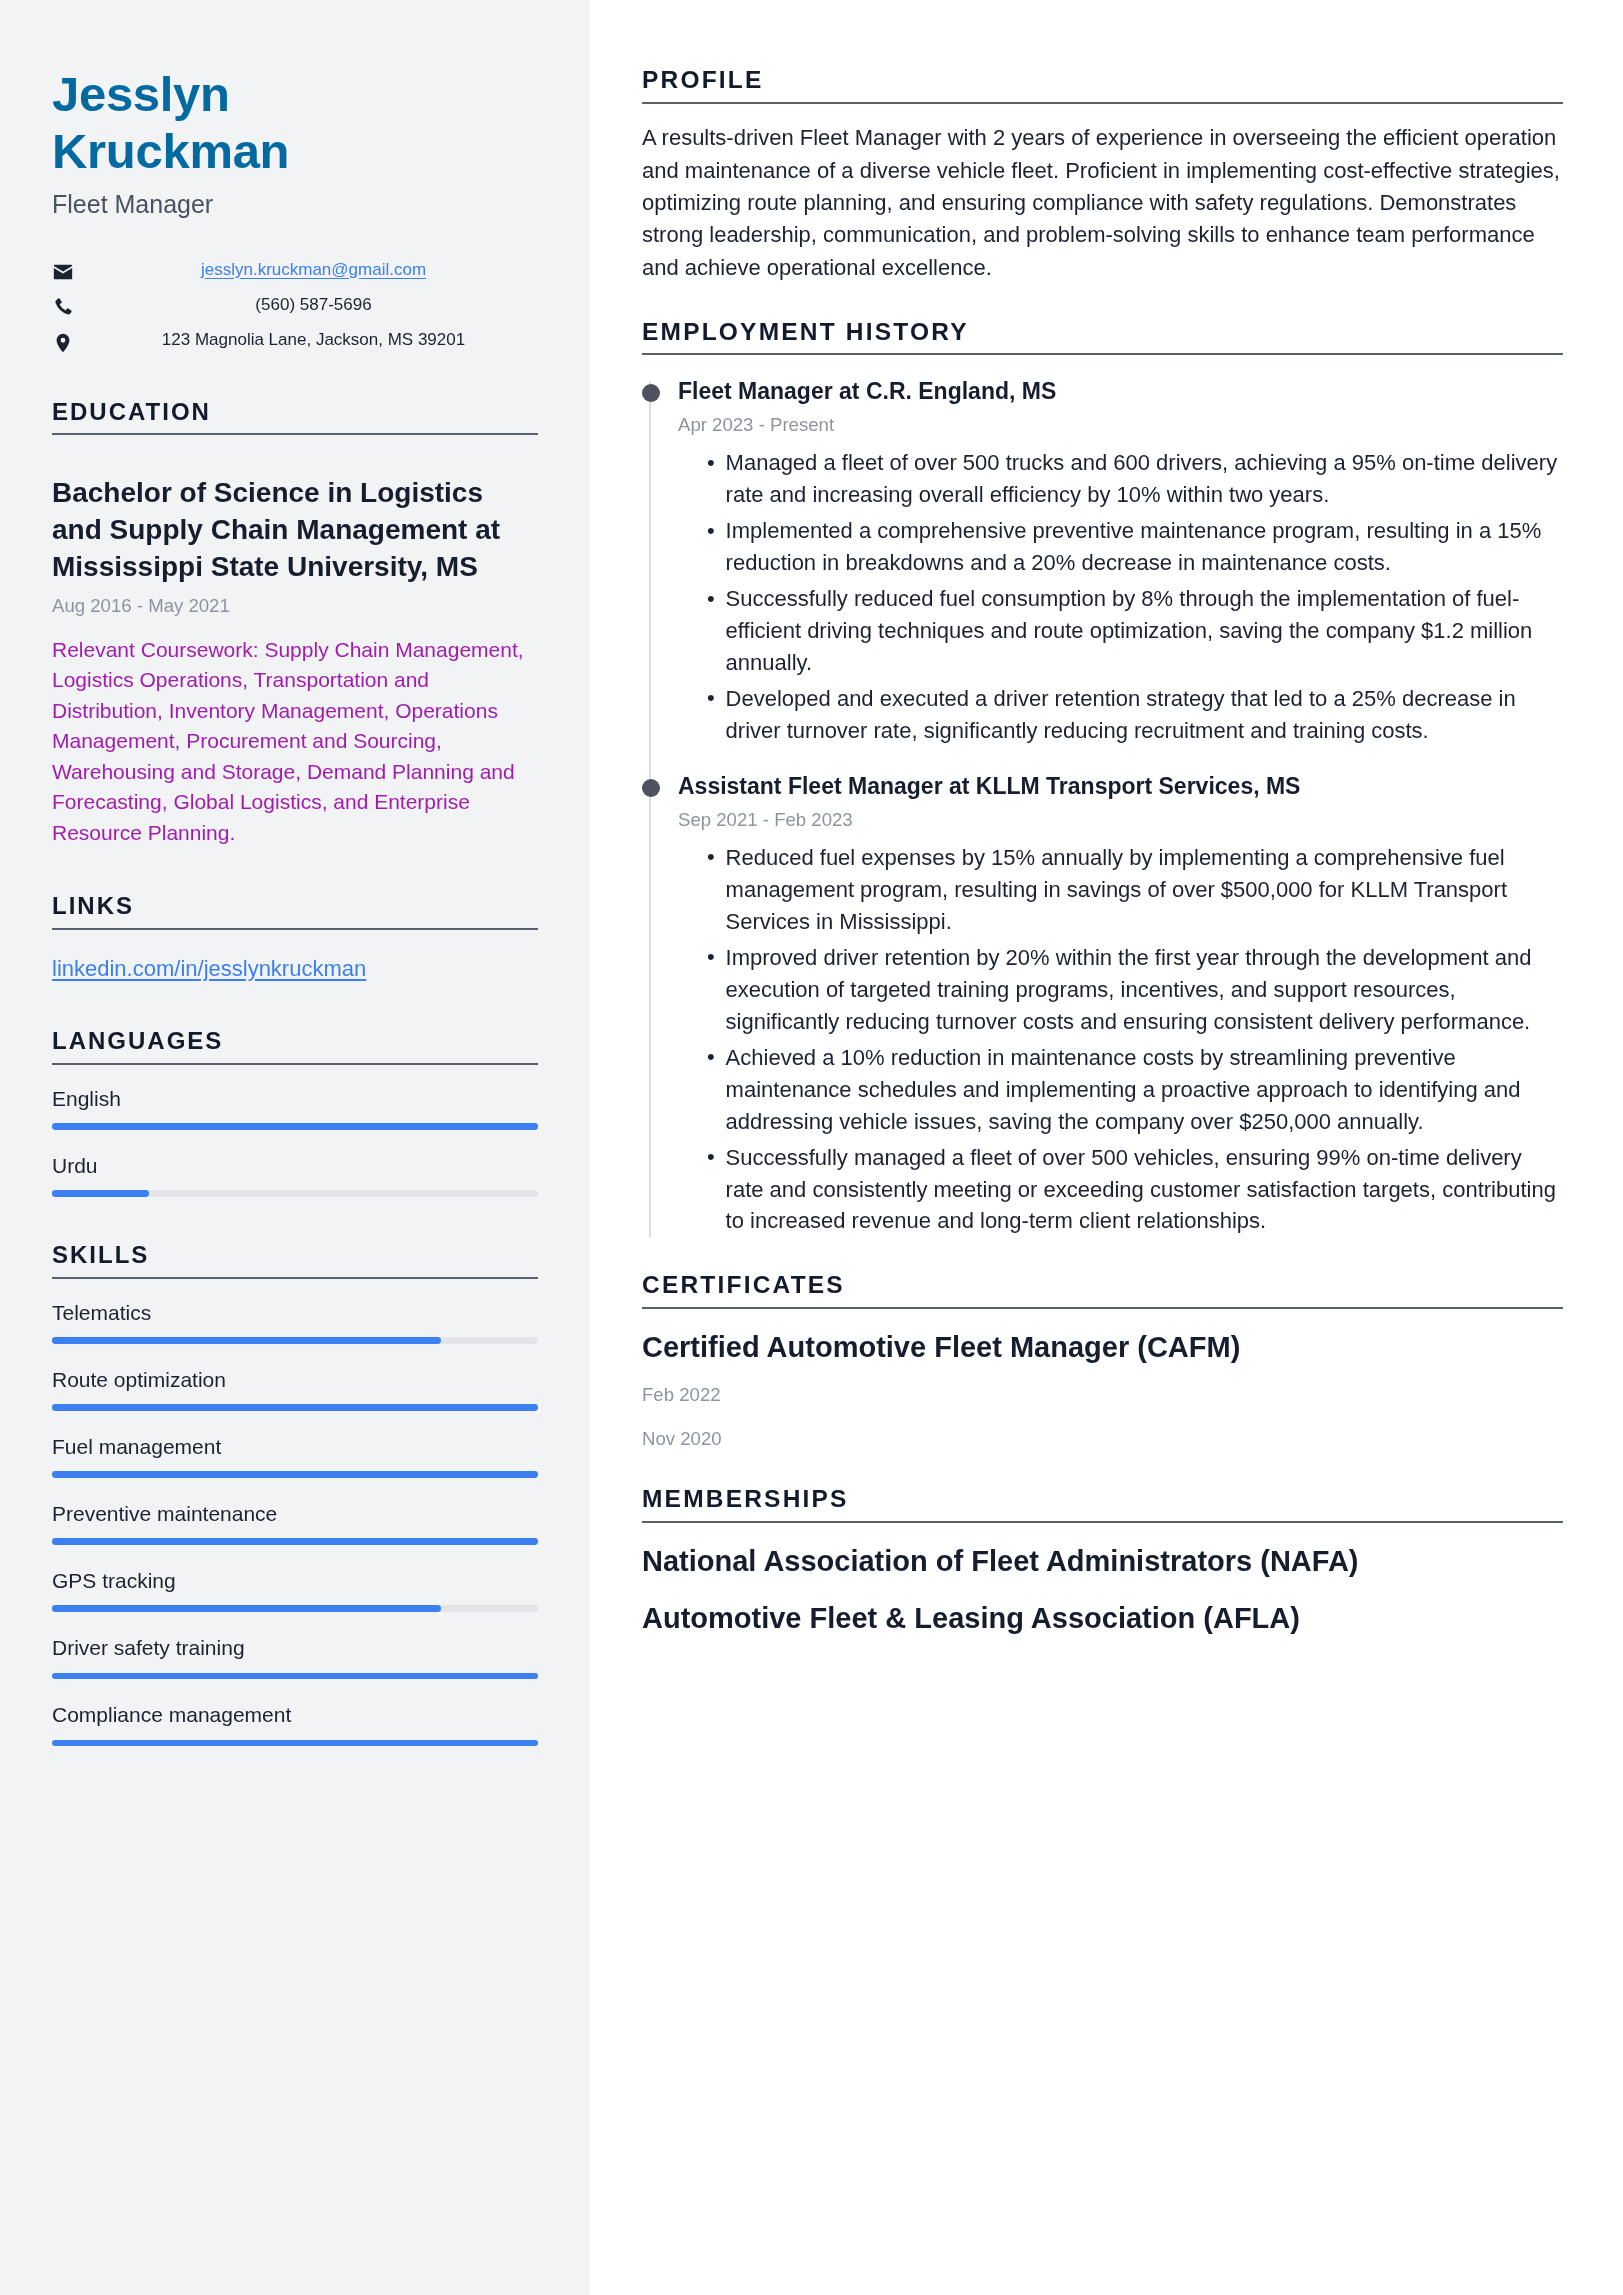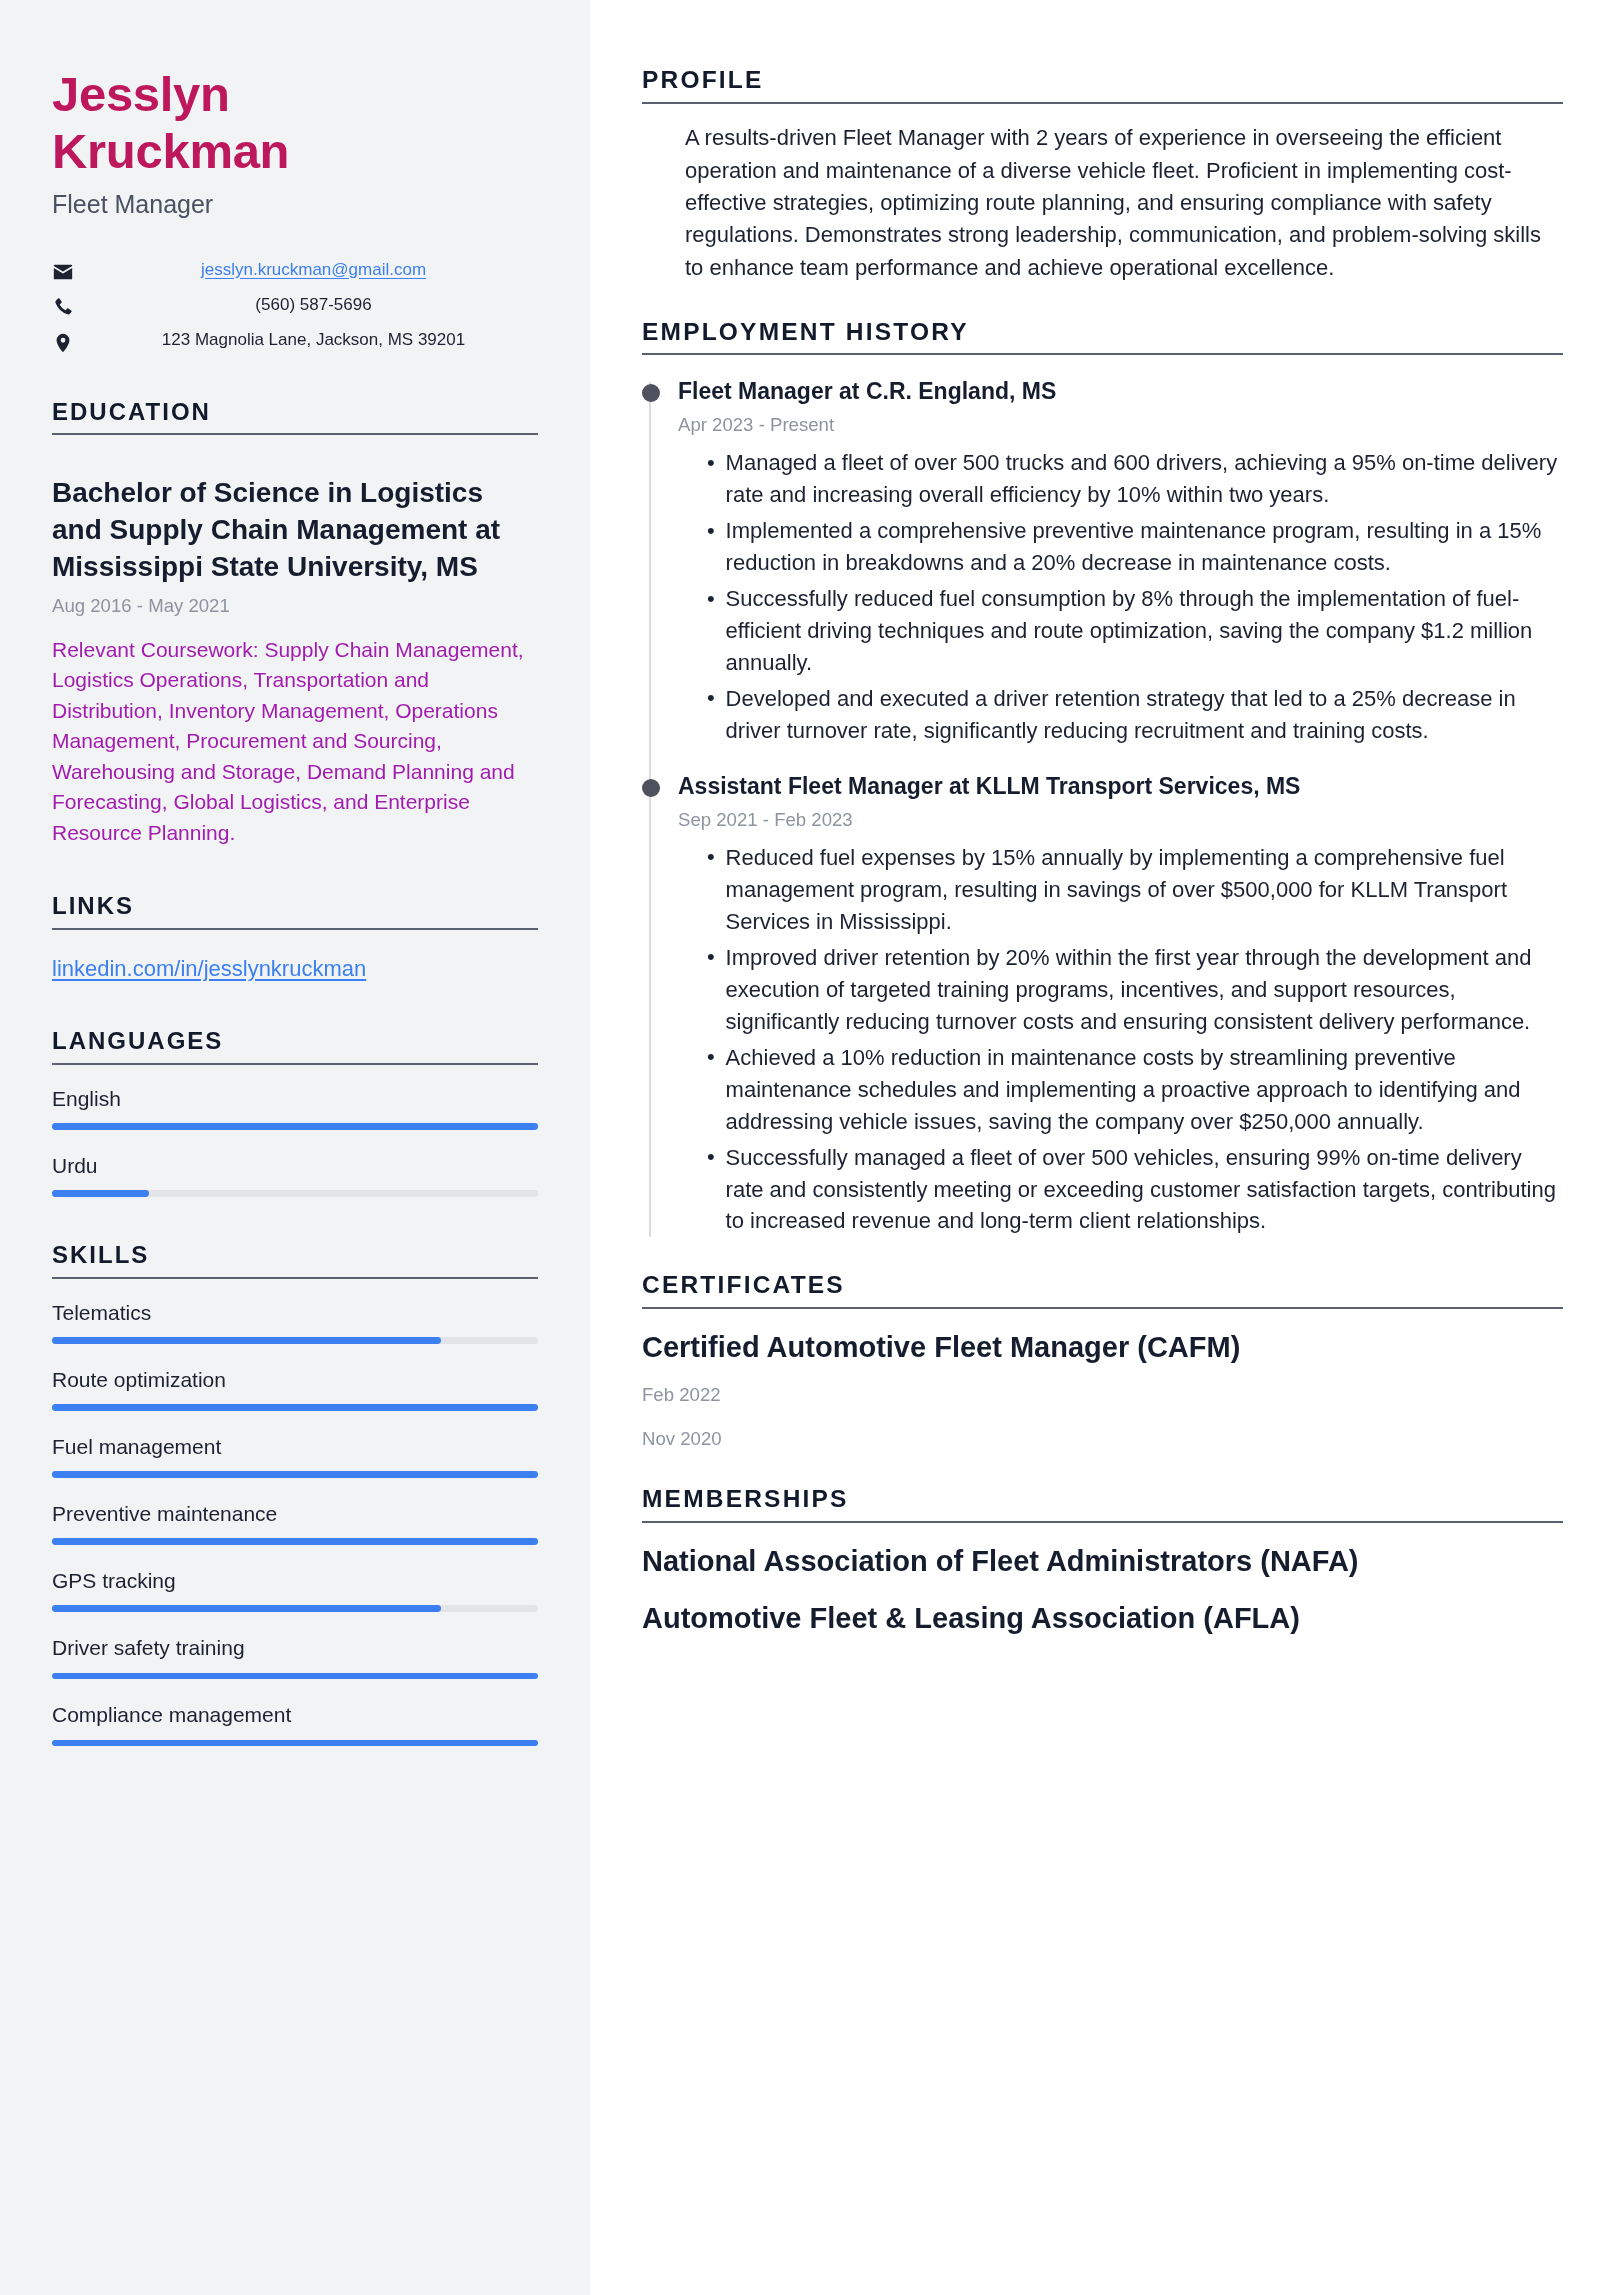--- a/index.html
+++ b/index.html
@@ -24,21 +24,21 @@
     width: 590px;
     flex: 0 0 590px;
     background: #f2f3f5;
     padding: 66px 52px 51px 52px;
   }
 
   .name {
     font-size: 49px;
     font-weight: 700;
     line-height: 1.16;
-    color: #be185d;
+    color: #0369a1;
     letter-spacing: -0.3px;
     max-width: 355px;
   }
   .job-title {
     margin-top: 8.5px;
     font-size: 25px;
     font-weight: 400;
     color: #4a5261;
     line-height: 1.3;
   }
@@ -158,21 +158,20 @@
     margin-top: 7.6px;
     border-top: 2.5px solid #5a6070;
     width: 100%;
   }
 
   .profile-text {
     margin-top: 18.6px;
     font-size: 22px;
     line-height: 1.47;
     color: #1c2231;
-    margin-left: 43px;
   }
 
   
   .timeline {
     position: relative;
     margin-top: 22px;
     padding-left: 36px;
   }
   .timeline::before {
     content: "";

